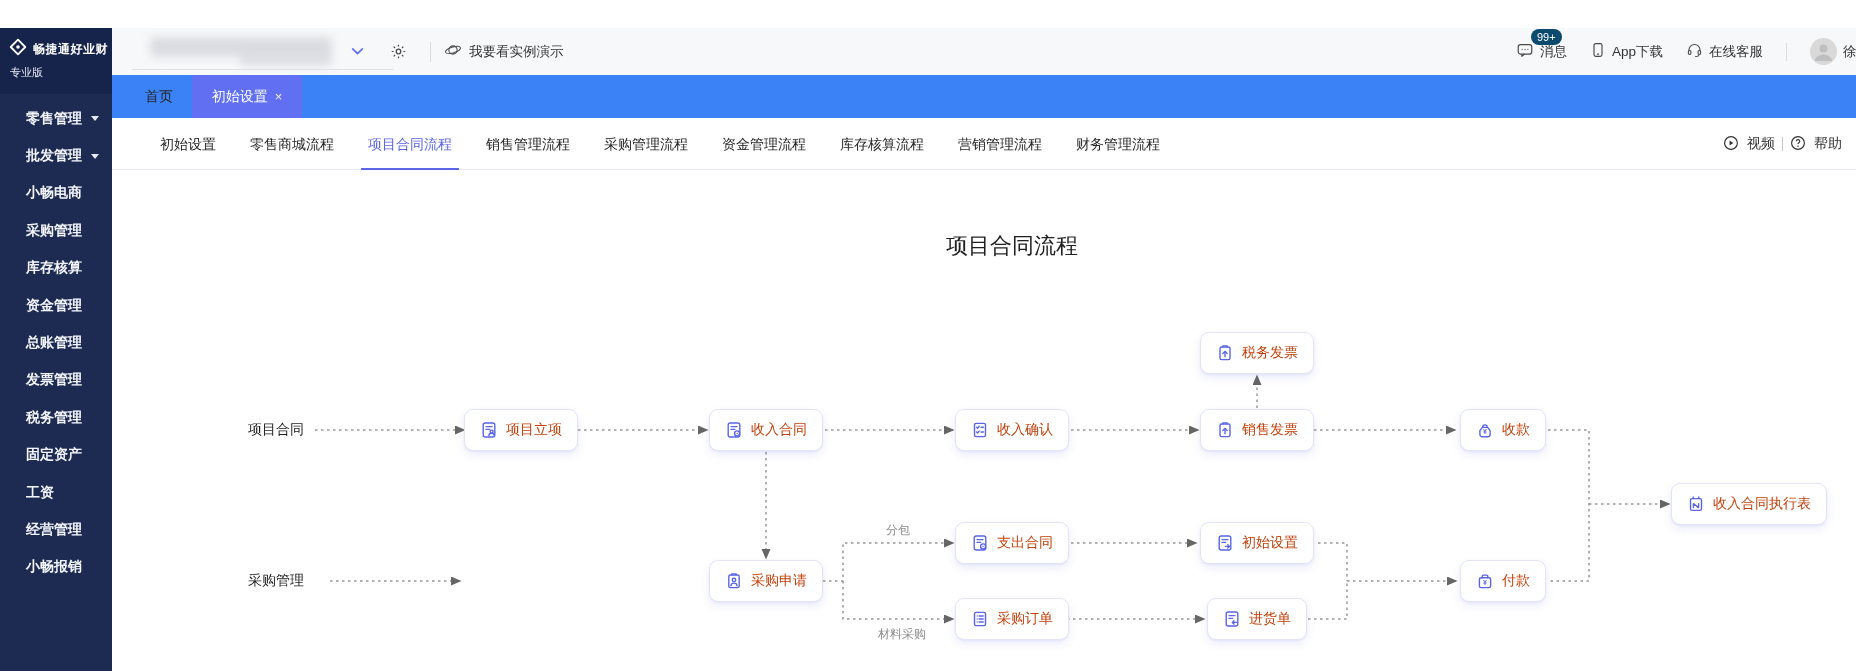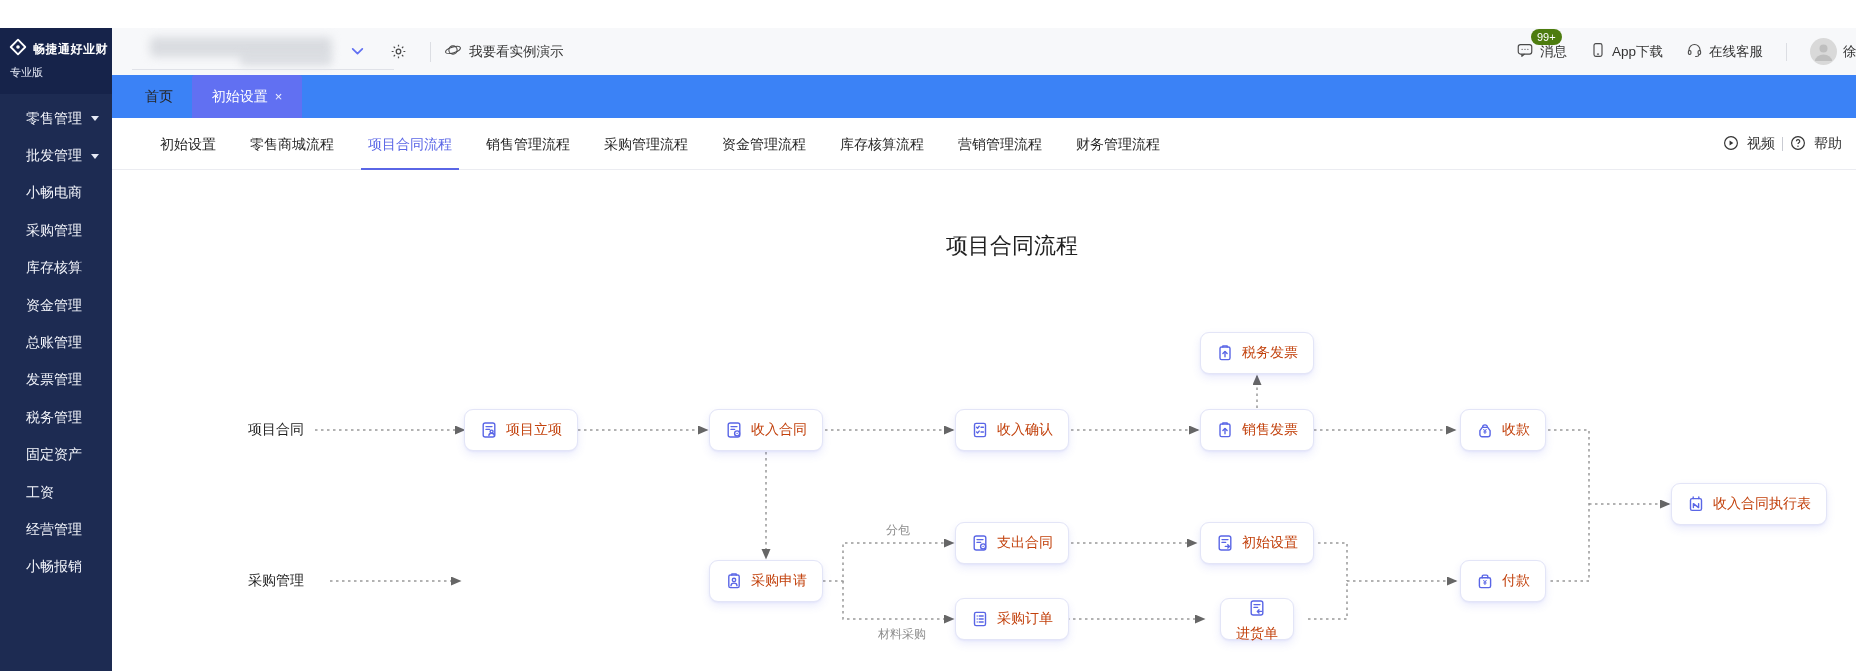--- a/index.html
+++ b/index.html
@@ -5,40 +5,40 @@
   html,body{margin:0;padding:0;background:#fff;}
   .page{position:relative;width:1856px;height:671px;overflow:hidden;background:#fff;
         font-family:"Liberation Sans","DejaVu Sans",sans-serif;color:#262626;}
   
   .sidebar{position:absolute;left:0;top:28px;width:125px;bottom:0;background:#1D2B52;}
   .logo-block{position:absolute;left:0;top:0;width:112px;height:66px;background:#16234A;
               box-sizing:border-box;padding:9px 0 0 8px;}
   .brand-row{display:flex;align-items:center;gap:5px;}
   .brand-name{color:#fff;font-size:12px;font-weight:bold;white-space:nowrap;letter-spacing:.5px;}
   .edition{color:#E6EAF6;font-size:11px;margin:4px 0 0 2px;}
-  .menu{position:absolute;top:72px;left:0;right:0;}
+  .menu{position:absolute;top:72px;left:0;right:0;font-weight:bold;}
   .menu-item{height:37.4px;display:flex;align-items:center;padding-left:26px;color:#F3F5FB;
              font-size:14px;cursor:pointer;}
   .caret{width:0;height:0;border-left:4.5px solid transparent;border-right:4.5px solid transparent;
          border-top:5px solid #E6EAF6;margin-left:9px;}
   
   .topbar{position:absolute;left:112px;top:28px;right:0;height:47px;background:#F7F8FA;overflow:hidden;}
   .blur1{position:absolute;left:38px;top:9px;width:182px;height:20px;background:#c6c9cf;
          opacity:.6;filter:blur(5px);border-radius:4px;}
   .blur2{position:absolute;left:128px;top:26px;width:92px;height:12px;background:#cdd0d6;
          opacity:.6;filter:blur(4px);border-radius:4px;}
   .acct-underline{position:absolute;left:20px;top:41px;width:262px;border-bottom:1px solid #E0E2E8;}
   .tb-ico{position:absolute;top:0;height:47px;display:flex;align-items:center;cursor:pointer;}
   .tb-div{position:absolute;left:318px;top:14px;width:1px;height:20px;background:#DCDEE3;}
   .demo{position:absolute;left:332px;top:0;height:47px;display:flex;align-items:center;gap:7px;
         font-size:13.5px;color:#333;cursor:pointer;}
   .tb-right{position:absolute;right:0;top:0;height:47px;display:flex;align-items:center;gap:23px;
             font-size:13.5px;color:#333;}
   .tb-item{display:flex;align-items:center;gap:6px;cursor:pointer;position:relative;}
-  .badge{position:absolute;top:-12px;left:15px;background:#4d7c0f;color:#fff;font-size:11px;
+  .badge{position:absolute;top:-12px;left:15px;background:#0c4a6e;color:#fff;font-size:11px;
          line-height:14px;padding:1px 6px;border-radius:9px;white-space:nowrap;}
   .vdiv{width:1px;height:18px;background:#DCDEE3;}
   .avatar{width:27px;height:27px;border-radius:50%;background:#D9D9D9;display:flex;
           align-items:center;justify-content:center;overflow:hidden;}
   .uname{margin-right:-14px;white-space:nowrap;}
   
   .tabstrip{position:absolute;left:112px;top:75px;right:0;height:43px;background:#3b82f6;
             display:flex;align-items:stretch;padding-left:14px;}
   .wtab{display:flex;align-items:center;justify-content:center;font-size:14px;cursor:pointer;}
   .wtab.plain{width:66px;color:#262626;}
@@ -402,21 +402,21 @@
               <circle cx="6.2" cy="6" r=".7" fill="#5A66E6"></circle>
               <line x1="8.2" y1="6" x2="12.2" y2="6" fill="none" stroke="#5A66E6" stroke-width="1.4" stroke-linecap="round" stroke-linejoin="round"></line>
               <circle cx="6.2" cy="9" r=".7" fill="#5A66E6"></circle>
               <line x1="8.2" y1="9" x2="12.2" y2="9" fill="none" stroke="#5A66E6" stroke-width="1.4" stroke-linecap="round" stroke-linejoin="round"></line>
               <circle cx="6.2" cy="12" r=".7" fill="#5A66E6"></circle>
               <line x1="8.2" y1="12" x2="12.2" y2="12" fill="none" stroke="#5A66E6" stroke-width="1.4" stroke-linecap="round" stroke-linejoin="round"></line>
             </svg>
           </span>
           <span>采购订单</span>
         </div>
-        <div class="node" style="left: 1145px; top: 449px; flex-direction: column;">
+        <div class="node" style="left: 1145px; top: 449px;">
           <span style="display: flex;">
             <svg width="18" height="18" viewBox="0 0 18 18">
               <rect x="3.2" y="2" width="11.6" height="14" rx="2" fill="none" stroke="#5A66E6" stroke-width="1.4" stroke-linecap="round" stroke-linejoin="round"></rect>
               <line x1="6" y1="5.6" x2="12" y2="5.6" fill="none" stroke="#5A66E6" stroke-width="1.4" stroke-linecap="round" stroke-linejoin="round"></line>
               <line x1="6" y1="8.4" x2="9.6" y2="8.4" fill="none" stroke="#5A66E6" stroke-width="1.4" stroke-linecap="round" stroke-linejoin="round"></line>
               <path d="M13.5 12.4 H9.3 M11 10.7 l-1.7 1.7 l1.7 1.7" fill="none" stroke="#5A66E6" stroke-width="1.4" stroke-linecap="round" stroke-linejoin="round"></path>
             </svg>
           </span>
           <span>进货单</span>
         </div>

